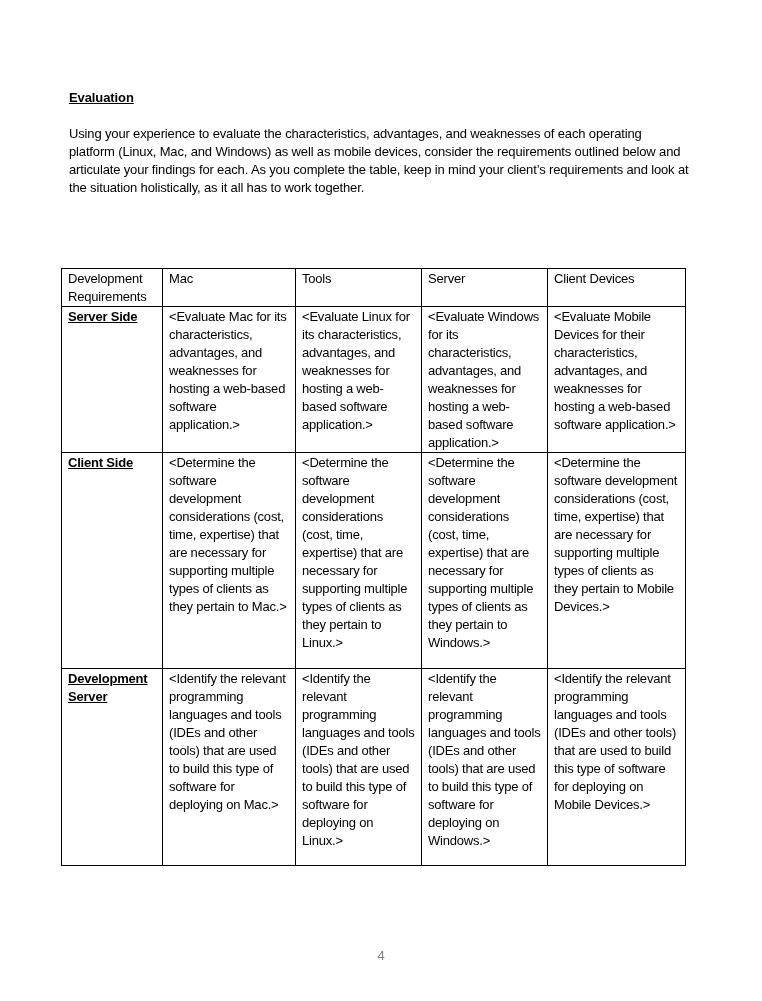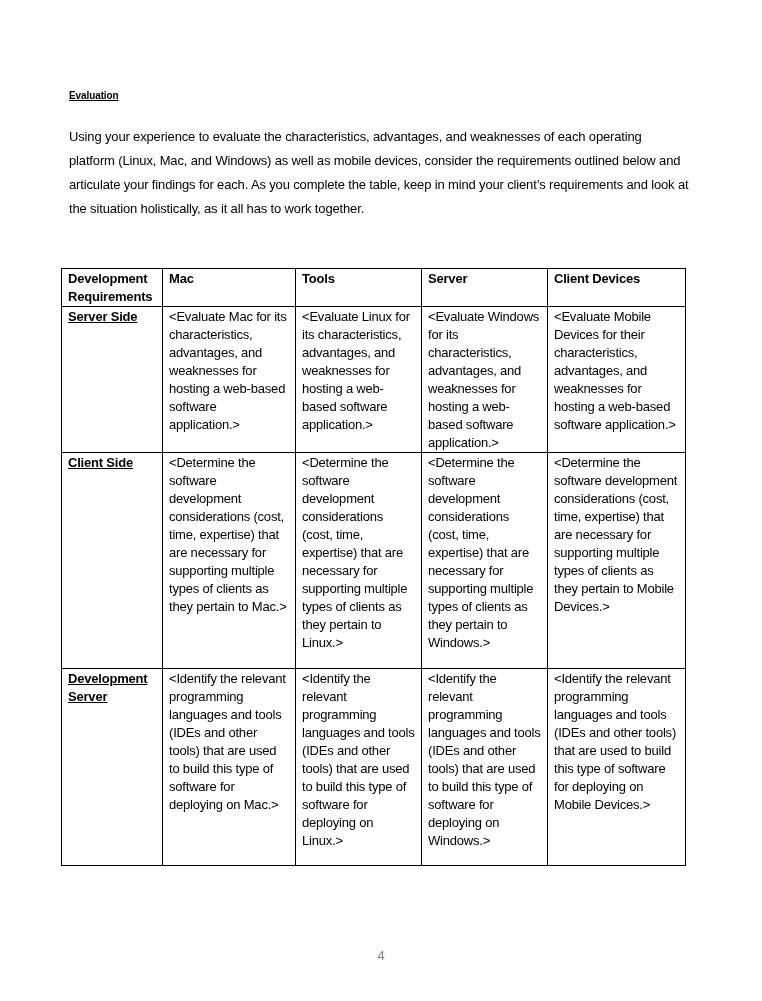--- a/index.html
+++ b/index.html
@@ -1,25 +1,25 @@
 <!DOCTYPE html>
 <html><head>
 <meta charset="utf-8">
 <style>
   html, body { margin: 0; padding: 0; background: #ffffff; }
   body { width: 762px; height: 1001px; position: relative; font-family: "Liberation Sans", sans-serif; color: #000; overflow: hidden; }
   .page { position: absolute; left: 0; top: 0; width: 762px; height: 1001px; background: #fff; }
-  .heading { position: absolute; left: 69px; top: 90px; font-size: 10px; font-weight: bold; text-decoration: underline; letter-spacing: -0.1px; }
-  .para { position: absolute; left: 69px; width: 620px; font-size: 13px; line-height: 24px; letter-spacing: -0.15px; }
+  .heading { position: absolute; left: 69px; top: 90px; font-size: 13px; font-weight: bold; text-decoration: underline; letter-spacing: -0.1px; }
+  .para { position: absolute; left: 69px; width: 620px; font-size: 13px; line-height: 18px; letter-spacing: -0.15px; }
   .p1 { top: 125px; }
   .p2 { top: 214px; }
   table.grid { position: absolute; left: 61px; top: 268px; border-collapse: collapse; table-layout: fixed; width: 624px; font-size: 13px; line-height: 18px; letter-spacing: -0.2px; }
   table.grid td { border: 1px solid #000; vertical-align: top; padding: 1px 6px 0 6px; }
   col.c0 { width: 101px; } col.c1 { width: 133px; } col.c2 { width: 126px; } col.c3 { width: 126px; } col.c4 { width: 138px; }
-  tr.hdr td { height: 35px; font-weight: bold; margin-left: 26px; }
+  tr.hdr td { height: 35px; font-weight: normal; margin-left: 26px; }
   tr.r1 td { height: 143px; }
   tr.r2 td { height: 214px; margin-top: 24px; }
   tr.r3 td { height: 195px; }
   td.rowlabel { font-weight: bold; text-decoration: underline; }
   .pagenum { position: absolute; left: 0; width: 762px; top: 948px; text-align: center; font-size: 13px; color: #7f7f7f; }
 </style>
 </head>
 <body>
 
 <div class="page">

